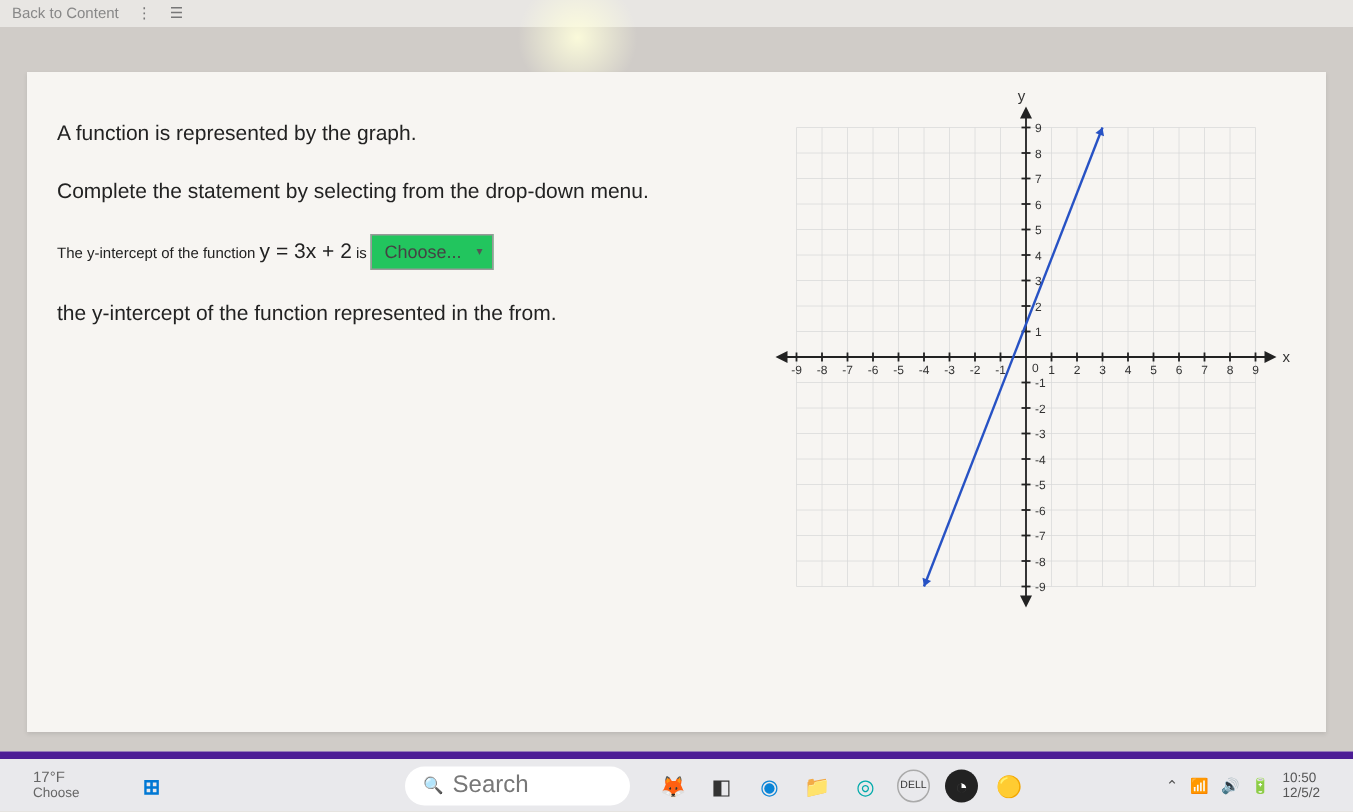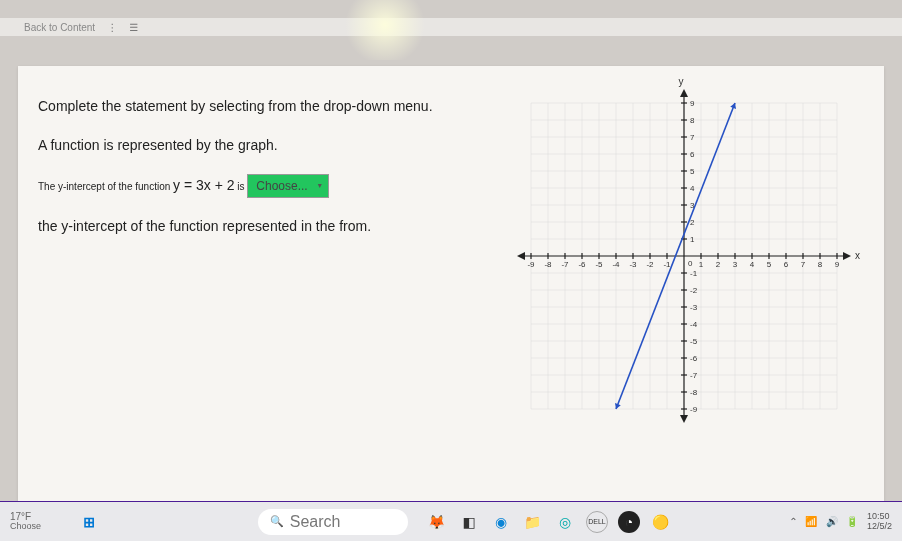--- a/index.html
+++ b/index.html
@@ -9,25 +9,24 @@
     width: 902px;
     height: 541px;
     overflow: hidden;
     position: relative;
   }
   .top-bar {
     height: 18px;
     background: #e8e6e3;
     display: flex;
     align-items: center;
-    padding: 0 24px;
+    padding: 0 8px;
     font-size: 10px;
     color: #777;
     gap: 12px;
-    margin-top: 18px;
   }
   .top-bar .back { color: #888; }
   .content-area {
     position: relative;
     background: #f7f5f2;
     margin: 30px 18px 60px 18px;
     height: 440px;
     padding: 30px 20px;
     box-shadow: 0 1px 3px rgba(0,0,0,0.1);
   }
@@ -67,25 +66,25 @@
 
   .taskbar {
     position: absolute;
     bottom: 0;
     left: 0;
     right: 0;
     height: 40px;
     background: #e9e9ec;
     display: flex;
     align-items: center;
-    padding: 0 10px;
+    padding: 0 22px;
     gap: 8px;
     font-size: 11px;
     color: #333;
-    border-top: 1px solid #4c1d95;
+    border-top: 5px solid #4c1d95;
   }
   .weather {
     display: flex;
     flex-direction: column;
     font-size: 9px;
     color: #666;
     line-height: 1.1;
     min-width: 60px;
   }
   .weather .temp { font-size: 10px; }
@@ -138,22 +137,22 @@
 <div class="top-bar">
   <span class="back">Back to Content</span>
   <span>⋮</span>
   <span>☰</span>
 </div>
 
 <div class="light-spot"></div>
 
 <div class="content-area">
   <div class="question-col">
+    <p>A function is represented by the graph.</p>
     <p>Complete the statement by selecting from the drop-down menu.</p>
-    <p>A function is represented by the graph.</p>
     <p>
       <span class="inline-text">The y-intercept of the function </span><span class="eq">y = 3x + 2</span><span class="inline-text"> is </span>
       <span class="dropdown">
         <span>Choose...</span>
         <span class="chev">▾</span>
       </span>
     </p>
     <p>the y-intercept of the function represented in the from.</p>
   </div>
 

